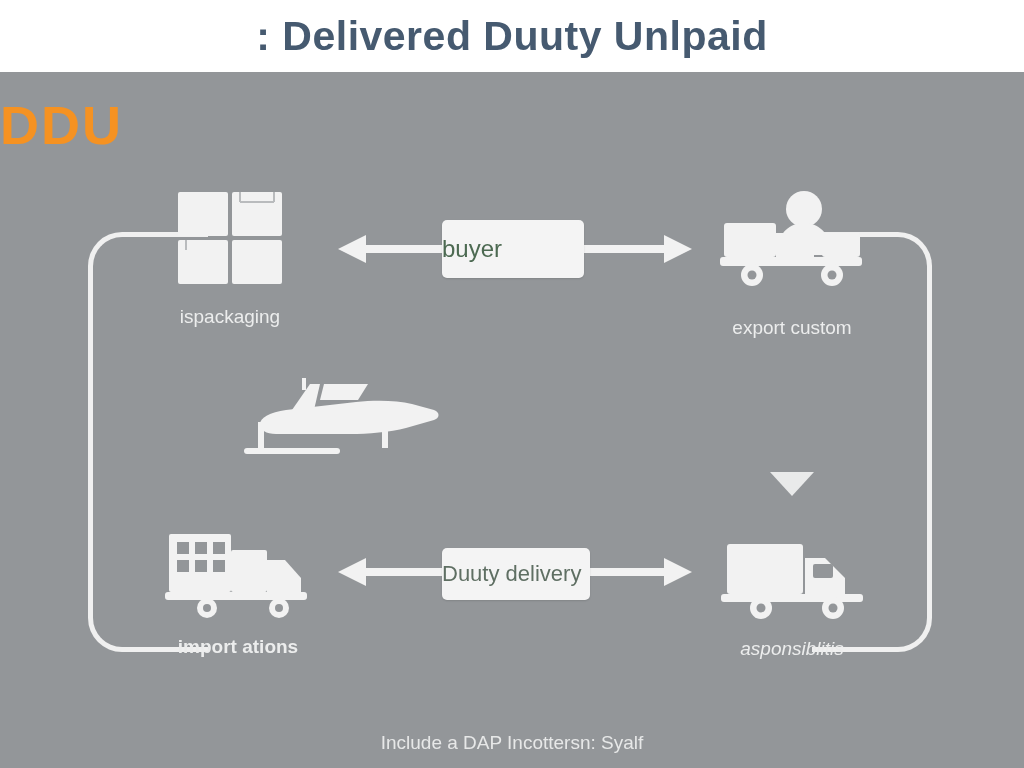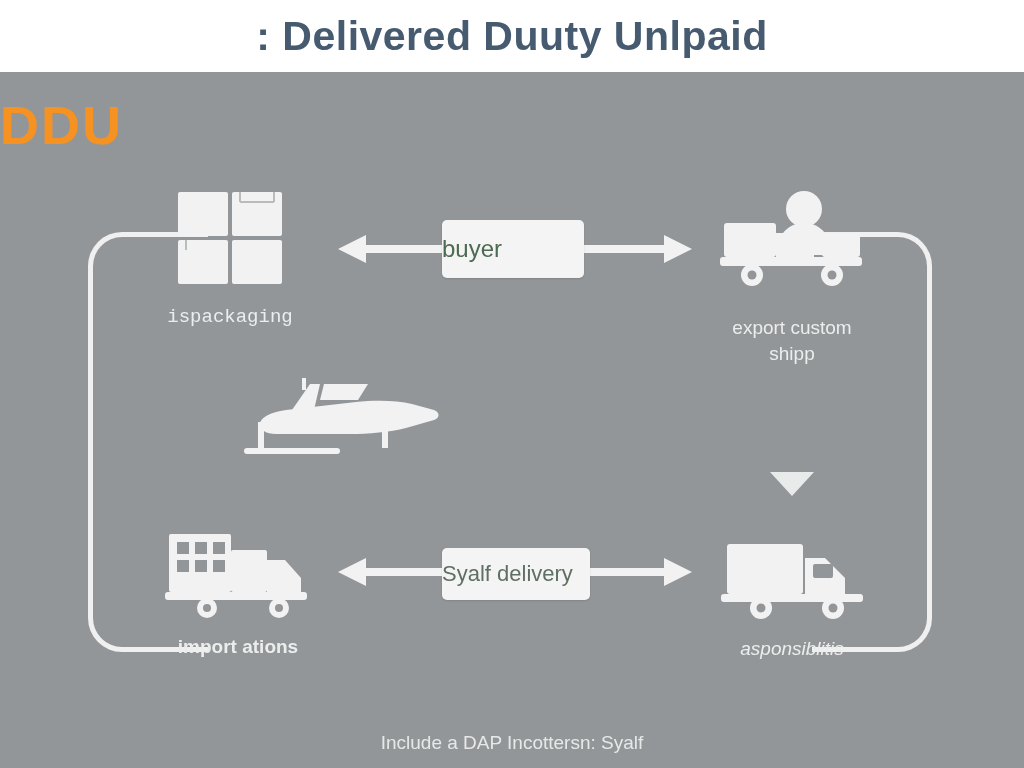--- a/index.html
+++ b/index.html
@@ -94,21 +94,21 @@
     display: flex;
     align-items: flex-end;
     justify-content: center;
   }
   .node .caption {
     margin-top: 14px;
     font-size: 19px;
     line-height: 26px;
     color: #eceded;
   }
-  #node-packaging { left: 100px; top: 100px; font-family: Liberation Mono, monospace; }
+  #node-packaging { left: 100px; top: 100px; }
   #node-export    { left: 662px; top: 111px; }
   #node-import    { left: 108px; top: 430px; font-weight: bold; }
   #node-resp      { left: 662px; top: 432px; font-style: italic; }
 
   
   .chip {
     position: absolute;
     background: #f4f4f4;
     border-radius: 5px;
     display: flex;
@@ -220,21 +220,20 @@
             <circle cx="120" cy="86" r="11"></circle>
           </g>
           <g fill="#939699">
             <circle cx="40" cy="86" r="4.5"></circle>
             <circle cx="120" cy="86" r="4.5"></circle>
           </g>
         </svg>
       </div>
       <div class="caption">
         <div>export custom</div>
-        <div>shipp</div>
       </div>
     </div>
 
     <div class="node" id="node-import">
       <div class="glyph">
         <svg width="150" height="104" viewBox="0 0 150 104">
           <g fill="#f2f2f2">
             <rect x="6" y="18" width="62" height="58" rx="2"></rect>
             <rect x="68" y="34" width="36" height="42" rx="2"></rect>
             <path d="M104 44h18l16 18v14h-34z"></path>
@@ -296,21 +295,21 @@
           <polygon points="362,20 334,6 334,34"></polygon>
           <rect x="250" y="16" width="86" height="8"></rect>
         </g>
       </svg>
     </div>
 
     <div class="chip" id="chip-buyer">
       <span>buyer</span>
     </div>
     <div class="chip" id="chip-final">
-      <span>Syalf delivery</span>
+      <span>Duuty delivery</span>
     </div>
 
     <div id="plane">
       <svg width="220" height="110" viewBox="0 0 220 110">
         <g fill="#f2f2f2">
           <path d="M28 60c0-6 10-12 26-14l70-8c18-2 40-2 56 2l22 6c6 2 6 8 0 10l-28 8c-16 4-38 6-56 6H44c-10 0-16-4-16-10z"></path>
           <path d="M60 46l18-26h10l-6 26z"></path>
           <path d="M92 20h44l-10 16h-38z"></path>
           <rect x="70" y="14" width="4" height="12"></rect>
           <rect x="26" y="58" width="6" height="30"></rect>

